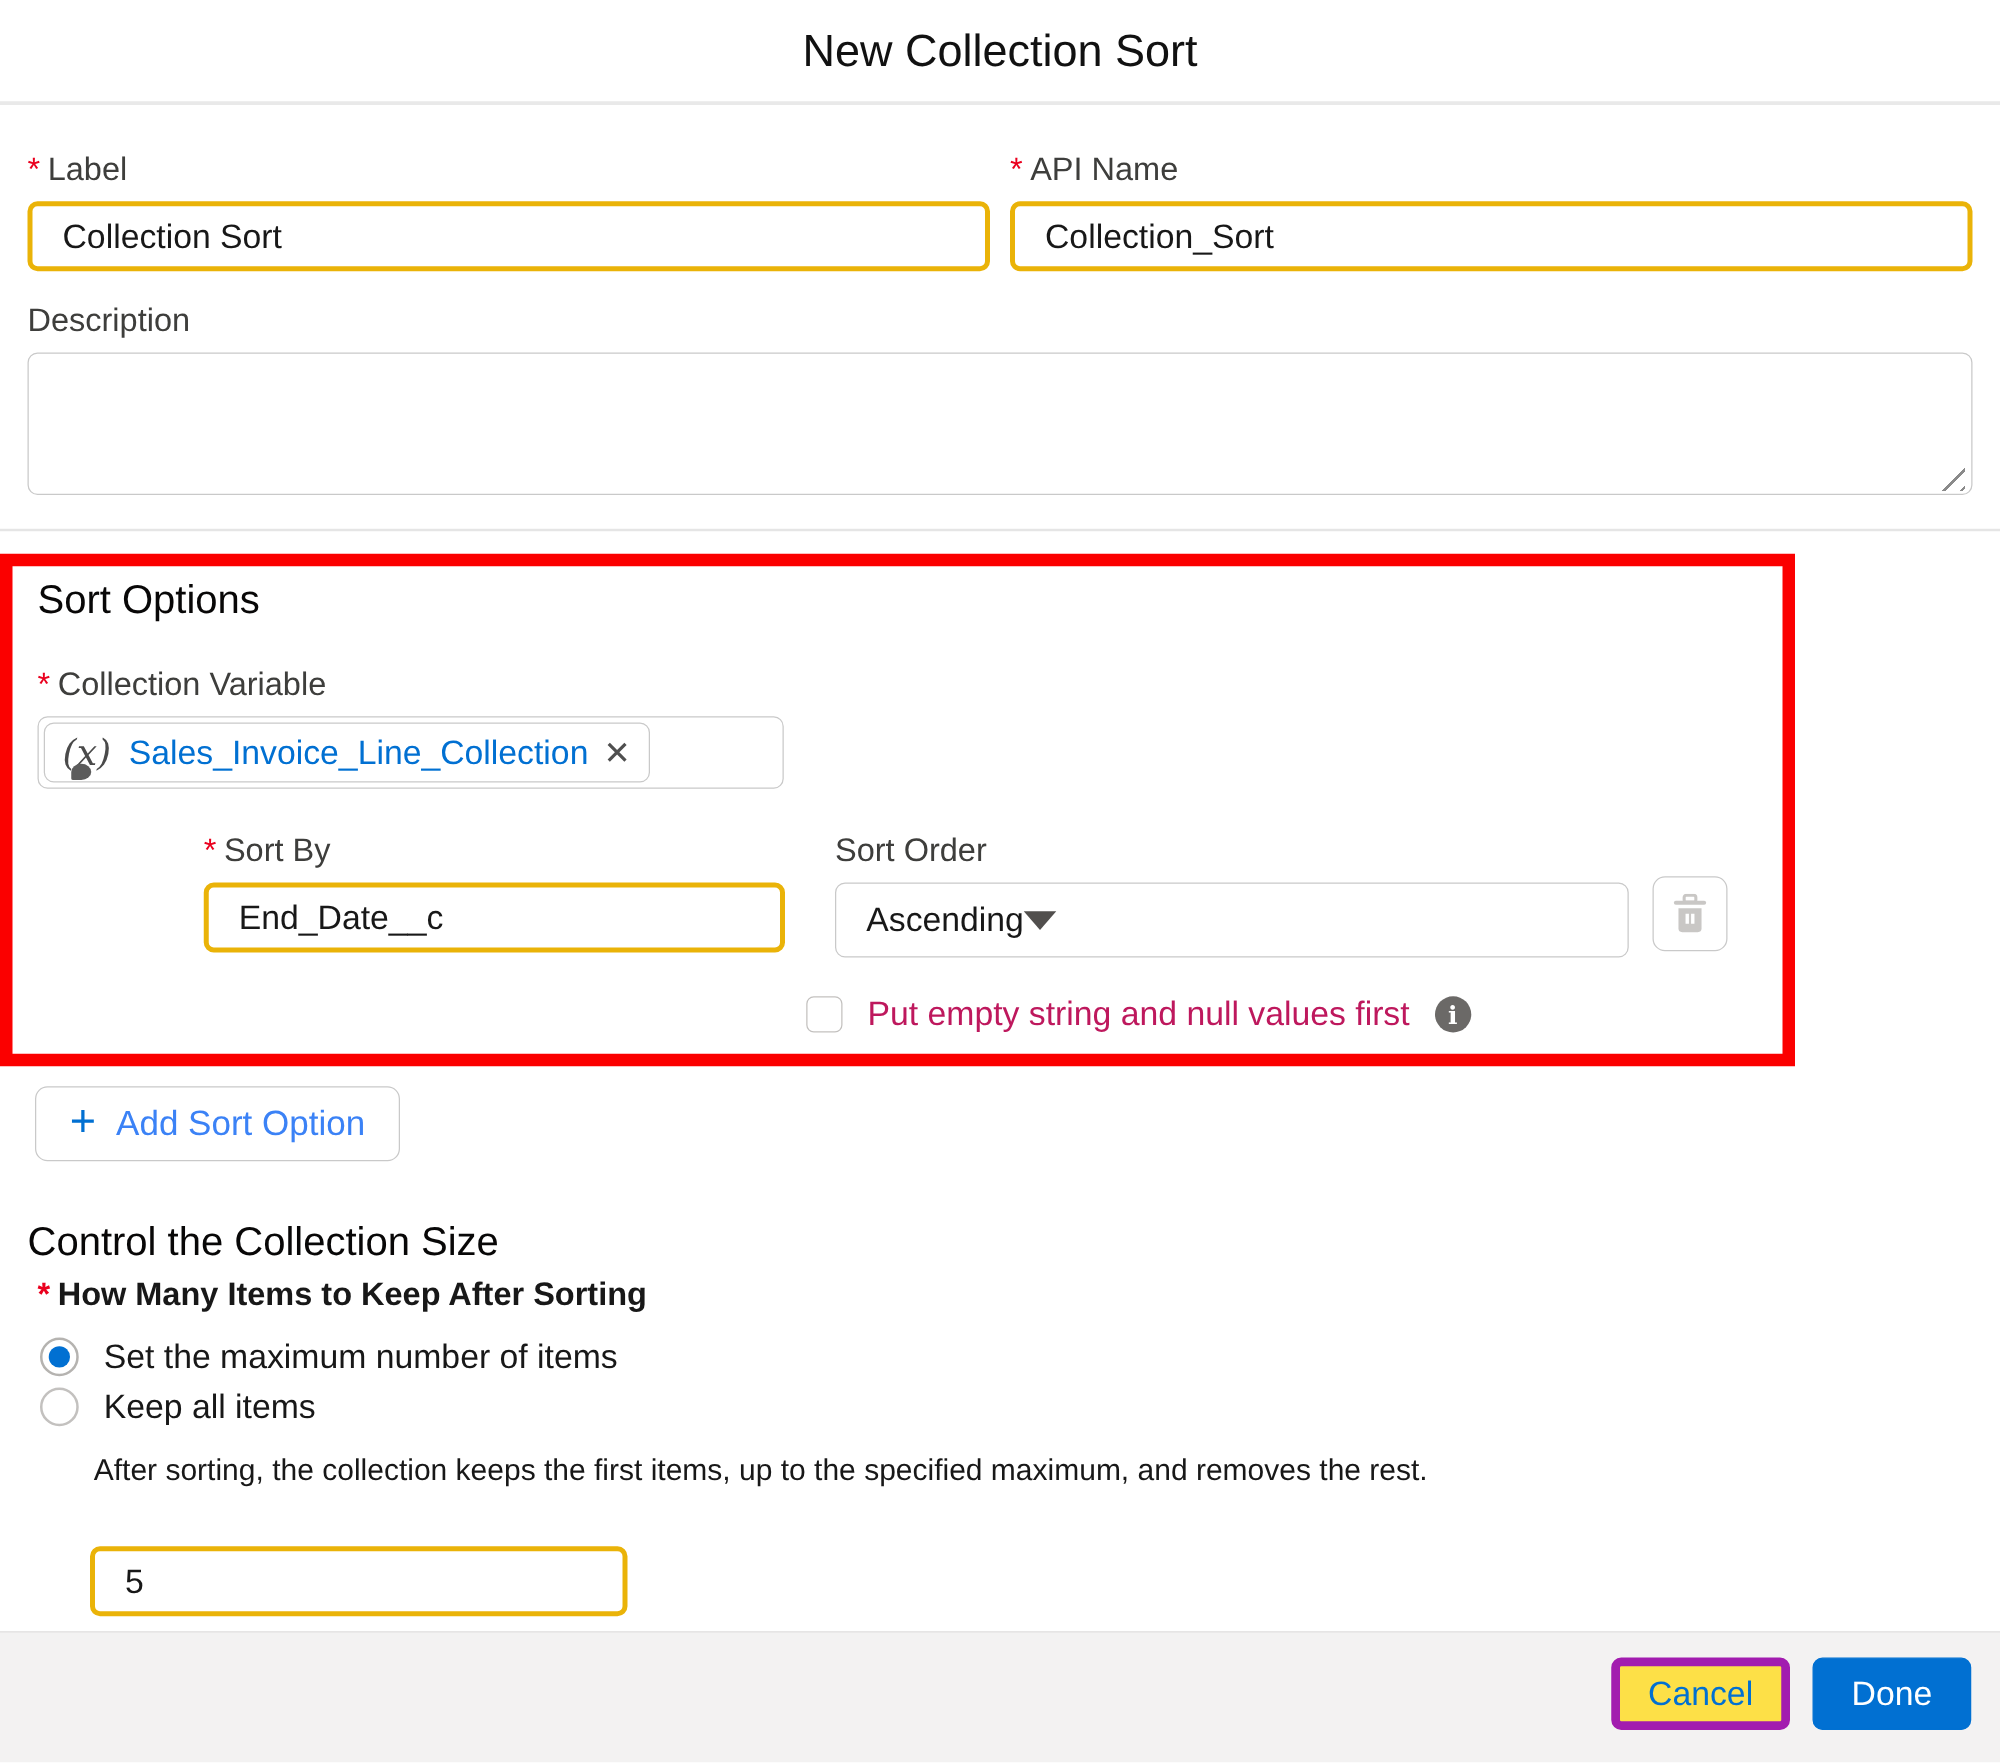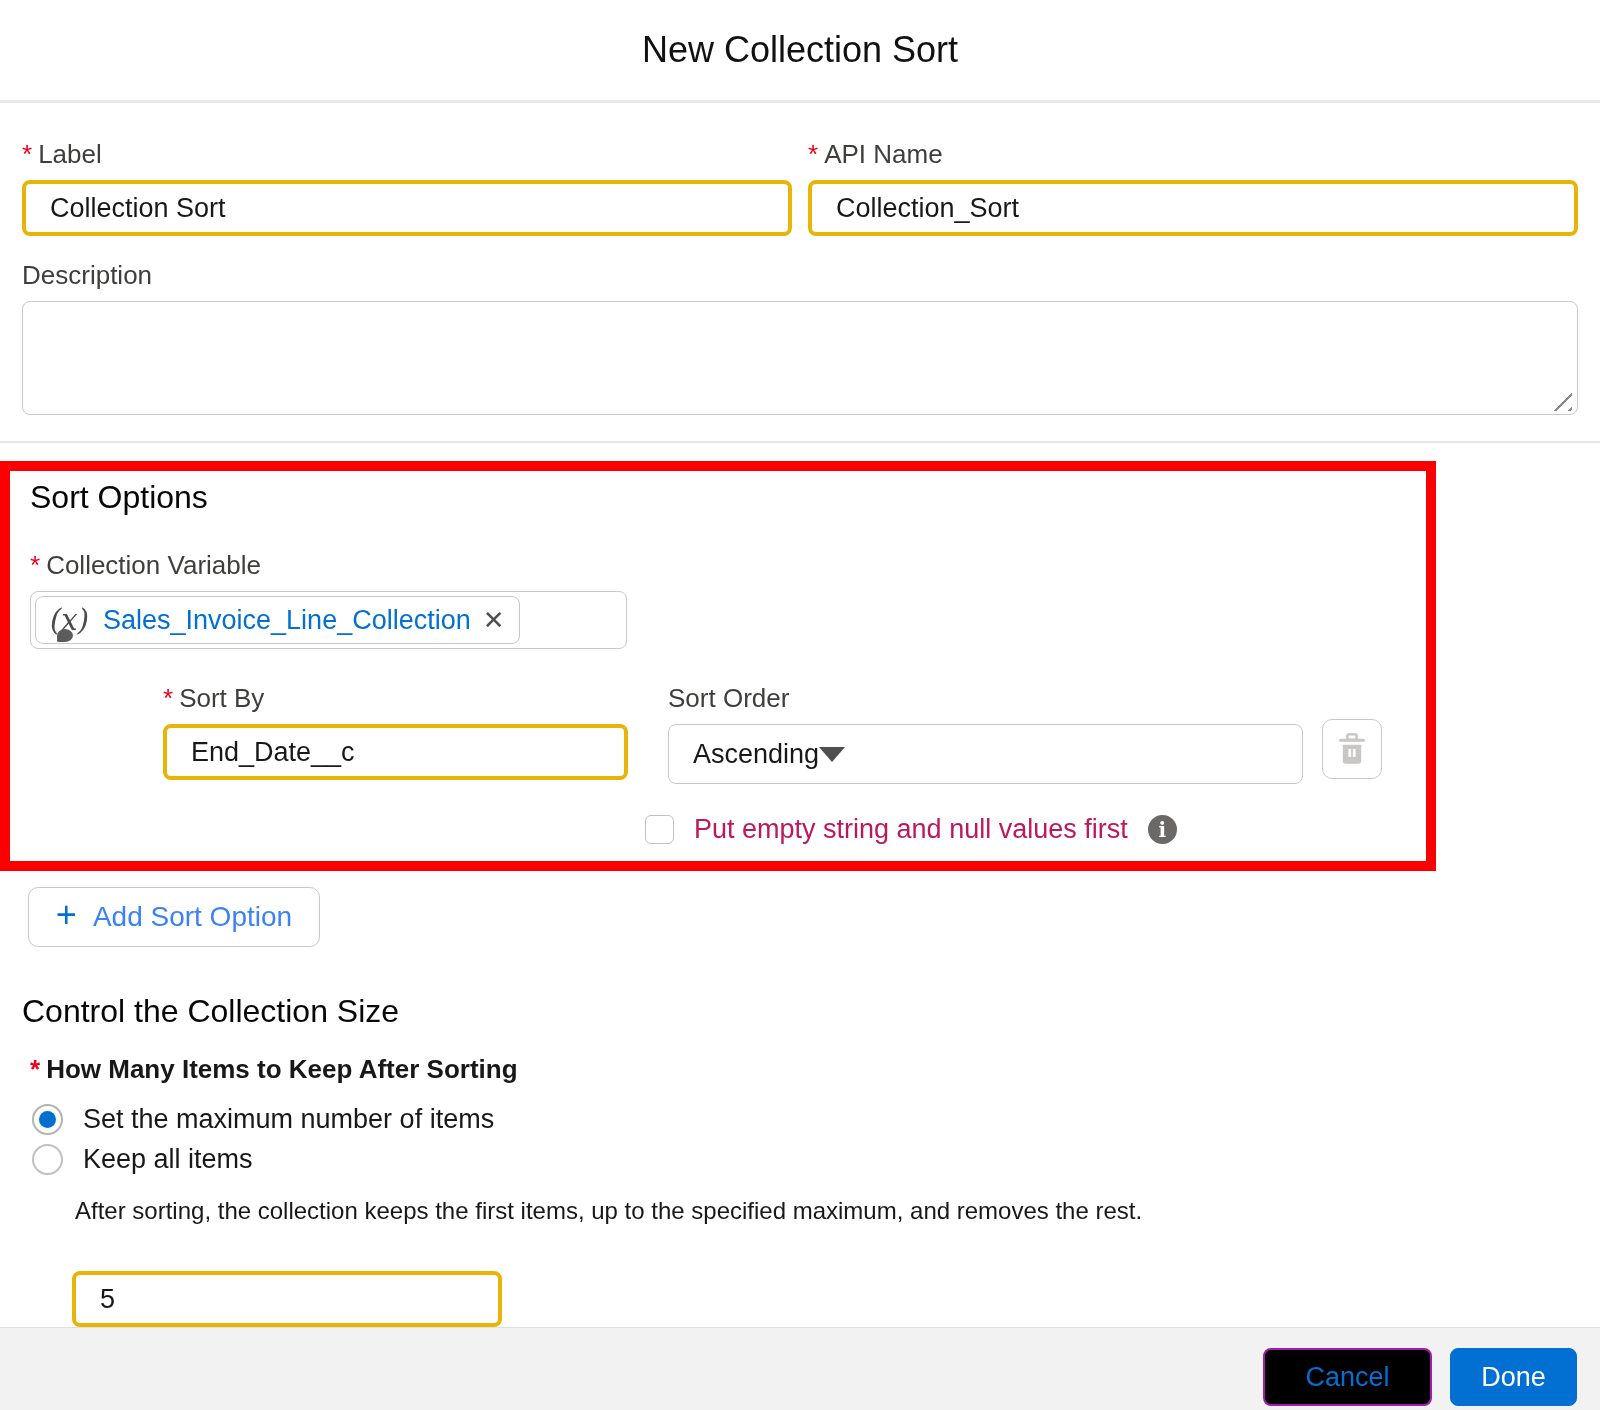--- a/index.html
+++ b/index.html
@@ -4,21 +4,21 @@
 <style>
   * { box-sizing: border-box; margin: 0; padding: 0; }
   html,body { width:1600px; height:1410px; }
   body {
     font-family: "Liberation Sans", "DejaVu Sans", sans-serif;
     background:#ffffff; color:#181818;
     display:flex; flex-direction:column;
     overflow:hidden;
   }
   
-  .header { height:103px; display:flex; align-items:center; justify-content:center;
+  .header { height:84px; display:flex; align-items:center; justify-content:center;
     border-bottom:3px solid #e9e9e9; flex:0 0 auto; }
   .header h1 { font-size:36px; font-weight:500; color:#111; letter-spacing:0; }
   
   .main { flex:1 1 auto; padding:36px 22px 0 22px; }
   .field-label { font-size:26px; color:#3e3e3c; margin-bottom:10px; display:block; }
   .req { color:#ea001e; margin-right:6px; font-size:26px; }
   .row-2col { display:flex; gap:16px; }
   .col { flex:1 1 0; }
   .text-input {
     width:100%; height:56px; border:4px solid #eab308; border-radius:8px;
@@ -81,38 +81,38 @@
     display:inline-flex; align-items:center; justify-content:center; margin-left:20px;
     font-family:"DejaVu Serif","Liberation Serif",serif; font-weight:bold; font-size:20px; }
   
   .add-sort-btn { margin:16px 0 0 6px; width:292px; height:60px; background:#fff;
     border:1px solid #c9c9c9; border-radius:10px; display:flex; align-items:center;
     justify-content:center; gap:16px; cursor:pointer; }
   .add-plus { color:#0170d2; font-size:36px; font-weight:400; line-height:1; margin-top:-4px; }
   .add-label { color:#3b82f6; font-size:28px; }
   
   .size-title { margin-top:46px; }
-  .bold-q { margin-top:24px; font-size:26px; font-weight:bold; color:#181818; margin-left:8px; }
+  .bold-q { margin-top:8px; font-size:26px; font-weight:bold; color:#181818; margin-left:8px; }
   .radio-group { margin-top:14px; }
   .radio-row { display:flex; align-items:center; margin-left:10px; height:40px; cursor:pointer; }
   .radio { width:31px; height:31px; border:2px solid #c3c1bf; border-radius:50%; background:#fff;
     display:flex; align-items:center; justify-content:center; flex:0 0 auto; }
   .radio.selected { border-color:#b5b3b0; }
   .radio.selected::after { content:""; width:17px; height:17px; border-radius:50%; background:#0170d2; }
   .radio-label { font-size:27px; color:#181818; margin-left:20px; }
   .helper-text { margin:18px 0 0 53px; font-size:24px; color:#181818; }
   .max-input { margin:46px 0 0 50px; width:430px; }
   
   .footer { margin-top:auto; flex:0 0 auto; height:105px; background:#f3f2f2;
     border-top:1px solid #e1e0e0; display:flex; align-items:center; justify-content:flex-end;
     padding:0 23px 6px 0; gap:18px; }
   .btn { height:58px; border-radius:8px; font-size:27px; cursor:pointer;
     font-family:"Liberation Sans","DejaVu Sans",sans-serif;
     display:flex; align-items:center; justify-content:center; }
-  .btn-cancel { width:169px; background:#000000; border:2px solid #a21caf; color:#0170d2; }
+  .btn-cancel { width:143px; background:#fde047; border:7px solid #a21caf; color:#0170d2; }
   .btn-done { width:127px; background:#0170d2; border:1px solid #0170d2; color:#fff; font-weight:500; }
   svg.trash { display:block; }
 </style>
 </head>
 <body>
 
 <div class="header">
   <h1>New Collection Sort</h1>
 </div>
 

